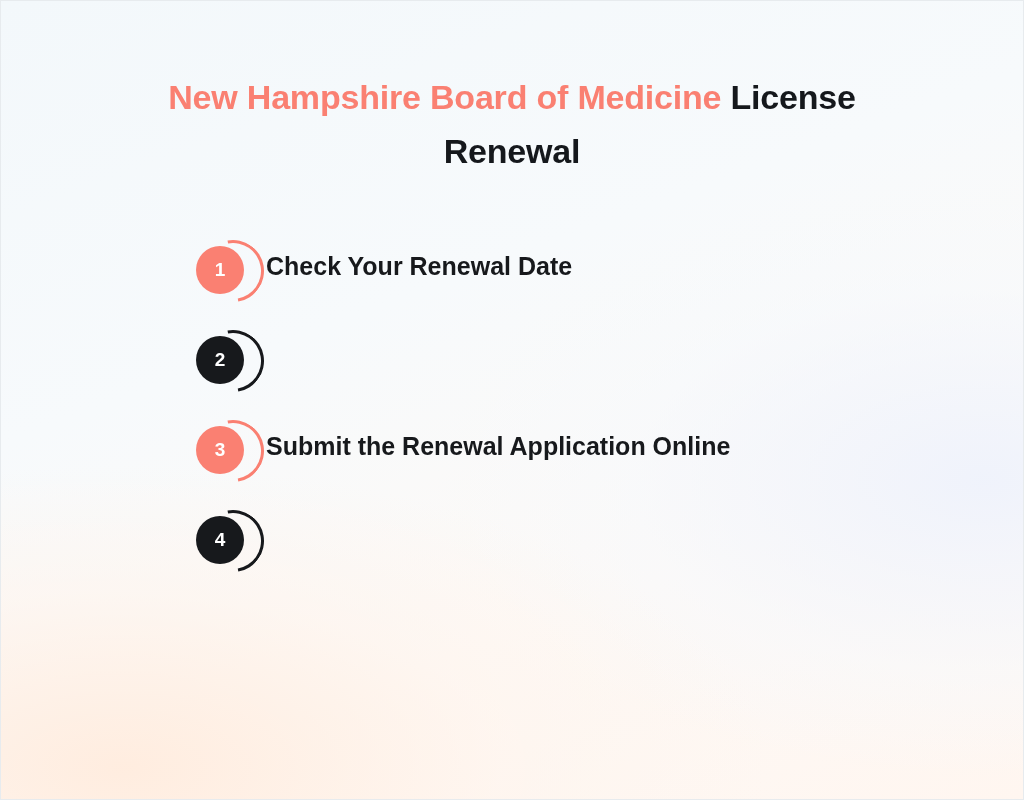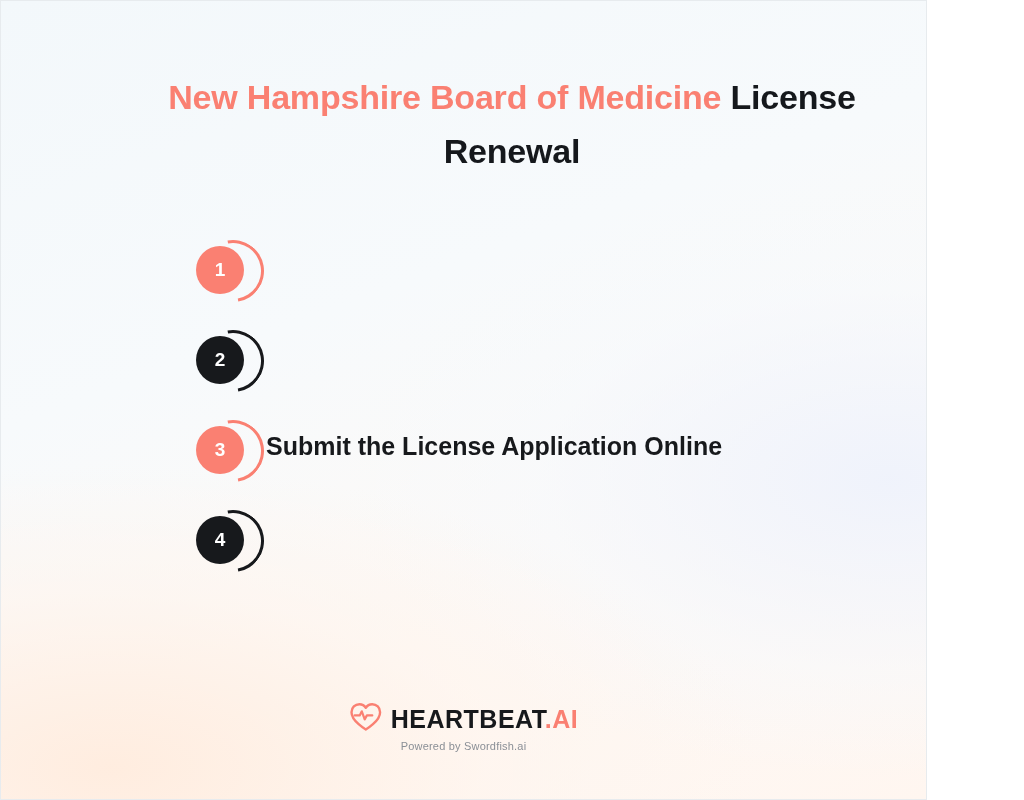--- a/index.html
+++ b/index.html
@@ -8,21 +8,21 @@
   }
   body {
     width: 1024px;
     height: 800px;
     overflow: hidden;
     font-family: "Liberation Sans", sans-serif;
     background: #ffffff;
   }
   .canvas {
     position: relative;
-    width: 927px;
+    width: 1024px;
     height: 800px;
     box-sizing: border-box;
     background:
       radial-gradient(ellipse 900px 420px at 12% 96%, rgba(255, 236, 222, 0.95) 0%, rgba(255, 244, 236, 0.55) 42%, rgba(255,255,255,0) 72%),
       radial-gradient(ellipse 700px 380px at 96% 60%, rgba(238, 242, 252, 0.9) 0%, rgba(246, 249, 253, 0.5) 50%, rgba(255,255,255,0) 78%),
       linear-gradient(160deg, #f3f8fb 0%, #f7fafc 38%, #fdf9f6 70%, #fff6f0 100%);
   }
   .frame-border {
     position: absolute;
     inset: 0;
@@ -149,51 +149,40 @@
     <span class="hl">New Hampshire Board of Medicine</span><span> License Renewal</span>
   </div>
 
   <div class="steps">
 
     <div class="step one">
       <div class="badge-wrap">
         <div class="arc coral"></div>
         <div class="circle coral">1</div>
       </div>
+      <div class="step-label">Check Your Renewal Date</div>
     </div>
 
     <div class="step two">
       <div class="badge-wrap">
         <div class="arc"></div>
         <div class="circle dark">2</div>
       </div>
     </div>
 
     <div class="step three">
       <div class="badge-wrap">
         <div class="arc coral"></div>
         <div class="circle coral">3</div>
       </div>
-      <div class="step-label">Submit the License Application Online</div>
+      <div class="step-label">Submit the Renewal Application Online</div>
     </div>
 
     <div class="step four">
       <div class="badge-wrap">
         <div class="arc"></div>
         <div class="circle dark">4</div>
       </div>
     </div>
 
   </div>
 
-  <div class="footer">
-    <div class="brand-row">
-      <span>
-        <svg width="34" height="30" viewBox="0 0 34 30" aria-hidden="true">
-          <path d="M16.8 27.5C16.8 27.5 2.5 19.2 2.5 10.2 2.5 5.6 6.1 2.2 10.4 2.2c2.8 0 5.1 1.5 6.4 3.6 1.3-2.1 3.6-3.6 6.4-3.6 4.3 0 7.9 3.4 7.9 8 0 9-14.3 17.3-14.3 17.3z" fill="none" stroke="#fa8072" stroke-width="2.4" stroke-linejoin="round"></path>
-          <path d="M5.5 13.4h5.2l2.1-4.1 2.9 8.1 2.2-4h5.4" fill="none" stroke="#fa8072" stroke-width="2.2" stroke-linecap="round" stroke-linejoin="round"></path>
-        </svg>
-      </span>
-      <span class="brand-text"><span>HEARTBEAT</span><span class="ai">.AI</span></span>
-    </div>
-    <div class="tagline">Powered by Swordfish.ai</div>
-  </div>
 </div>
 
 </body></html>

